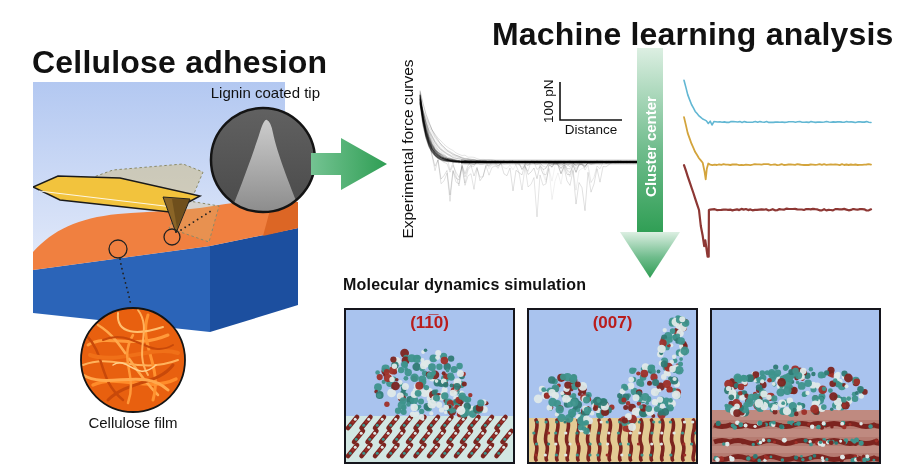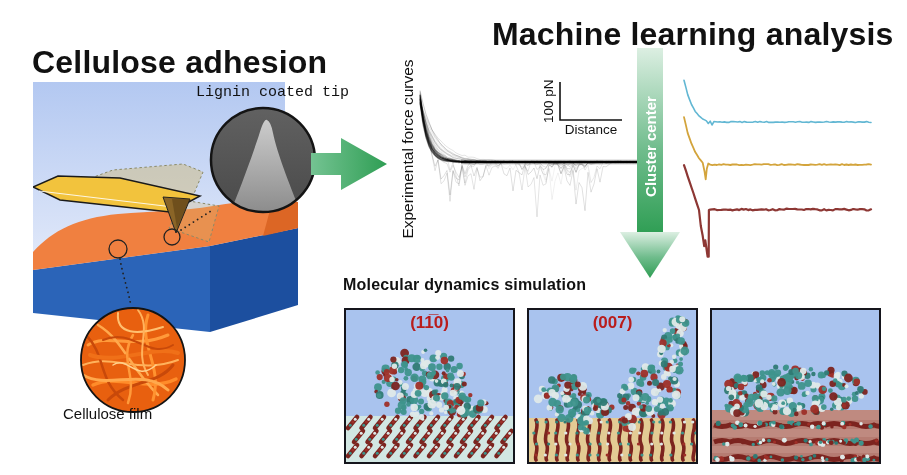--- a/index.html
+++ b/index.html
@@ -72,21 +72,21 @@
       <clipPath id="semClip">
           <circle cx="55" cy="55" r="52"></circle>
         </clipPath>
     </defs>
     <circle cx="55" cy="55" r="52" fill="url(#semBg)"></circle>
     <g clip-path="url(#semClip)">
       <path d="M22,108 C36,74 45,48 51,30 Q56,13 59,15 Q63,17 65,28 C69,48 81,78 93,108 Z" fill="url(#tipG)" opacity="0.95"></path>
     </g>
     <circle cx="55" cy="55" r="52" fill="none" stroke="#141414" stroke-width="2.5"></circle>
   </svg>
-  <div class="abs small-label" style="left:196px;top:84px;width:124px;text-align:right;font-family:Liberation Mono, monospace;">Lignin coated tip</div>
+  <div class="abs small-label" style="left:196px;top:84px;width:124px;text-align:right;">Lignin coated tip</div>
 
   <svg class="abs" style="left:78px;top:305px;" width="110" height="110" viewBox="0 0 110 110">
     <defs>
         <clipPath id="celClip">
           <circle cx="55" cy="55" r="52"></circle>
         </clipPath>
       </defs>
     <circle cx="55" cy="55" r="52" fill="#e8600f"></circle>
     <g clip-path="url(#celClip)" stroke-linecap="round" fill="none">
       <path d="M10,40 C30,28 55,45 90,30" stroke="#ff9a3a" stroke-width="3"></path>
@@ -99,21 +99,21 @@
       <path d="M40,8 C38,30 60,30 85,22" stroke="#ffc070" stroke-width="2"></path>
       <path d="M12,50 C40,60 75,40 100,48" stroke="#f07018" stroke-width="4"></path>
       <path d="M50,98 C60,70 40,55 55,30" stroke="#ff9a3a" stroke-width="2.5"></path>
       <path d="M25,35 C55,22 70,55 95,40" stroke="#c8490a" stroke-width="2"></path>
       <path d="M5,70 C30,85 65,62 90,85" stroke="#ffa94d" stroke-width="3"></path>
       <path d="M60,5 C75,25 55,45 70,70" stroke="#ffb25c" stroke-width="2"></path>
       <path d="M35,60 C50,50 58,78 78,60" stroke="#ffd08c" stroke-width="1.5"></path>
     </g>
     <circle cx="55" cy="55" r="52" fill="none" stroke="#141414" stroke-width="1.8"></circle>
   </svg>
-  <div class="abs small-label" style="left:63px;top:405px;width:140px;">Cellulose film</div>
+  <div class="abs small-label" style="left:63px;top:414px;width:140px;text-align:center;">Cellulose film</div>
 
   <svg class="abs" style="left:303px;top:128px;" width="88" height="72" viewBox="0 0 88 72">
     <defs>
         <linearGradient id="hg" x1="0" y1="0" x2="1" y2="0">
       <stop offset="0" stop-color="#74c392"></stop>
           <stop offset="1" stop-color="#2f9e54"></stop>
     </linearGradient>
       </defs>
     <polygon points="8,25 38,25 38,10 84,36 38,62 38,47 8,47" fill="url(#hg)"></polygon>
   </svg>

